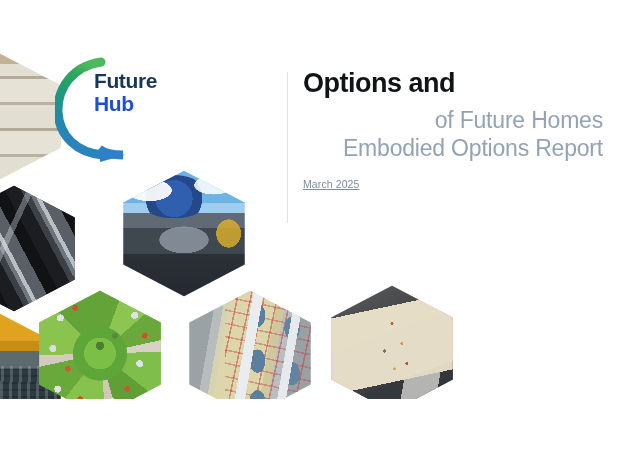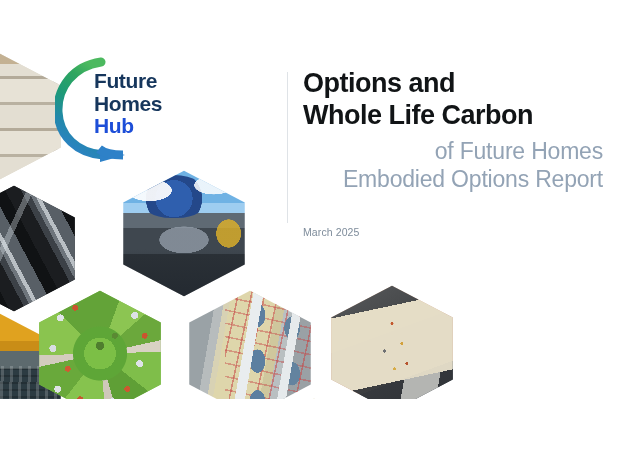--- a/index.html
+++ b/index.html
@@ -253,22 +253,22 @@
     color:#111416; letter-spacing:-0.5px;
     line-height:1.17; white-space:nowrap;
   }
   .t-sub {
     display:block;
     font-size:23px; font-weight:normal;
     color:#93a3b5; letter-spacing:-0.2px;
     line-height:1.22; white-space:nowrap;text-align:right;
   }
   .t-date {
-    display:block; margin-top:33px;
-    font-size:10.5px; color:#7e8c9b; letter-spacing:.1px;
+    display:block; margin-top:16px;
+    font-size:10.5px; color:#7e8c9b; letter-spacing:.1px;text-decoration:underline;
   }
   .spacer-sub { height:6px; }
 </style>
 </head>
 <body>
 
 <div id="cover">
 
   <div id="hexlayer">
 
@@ -363,29 +363,27 @@
           <stop offset="72%" stop-color="#2288ab"></stop>
           <stop offset="100%" stop-color="#2e81c8"></stop>
         </linearGradient>
       </defs>
       <path d="M46 6 C 18 10, 2 32, 3 56 C 4 80, 22 97, 48 99" fill="none" stroke="url(#arcgrad)" stroke-width="9" stroke-linecap="round"></path>
       <path d="M45 92 L 45 106 L 70 99 Z" fill="#2e81c8"></path>
       <path d="M44 93 C 50 98, 58 99, 68 99 L 68 99" fill="none" stroke="#2e81c8" stroke-width="9" stroke-linecap="butt"></path>
     </svg>
     <div class="wordmark">
       <span class="wm-line wm-dark">Future</span>
-      <span class="wm-line wm-dark">Homes</span>
       <span class="wm-line wm-grey">Hub</span>
     </div>
   </div>
 
   <div id="divider"></div>
 
   <div id="titleblock">
     <span class="t-main">Options and</span>
-    <span class="t-main">Whole Life Carbon</span>
     <div class="spacer-sub"></div>
     <span class="t-sub">of Future Homes</span>
     <span class="t-sub">Embodied Options Report</span>
     <span class="t-date">March 2025</span>
   </div>
 
 </div>
 
 </body></html>

